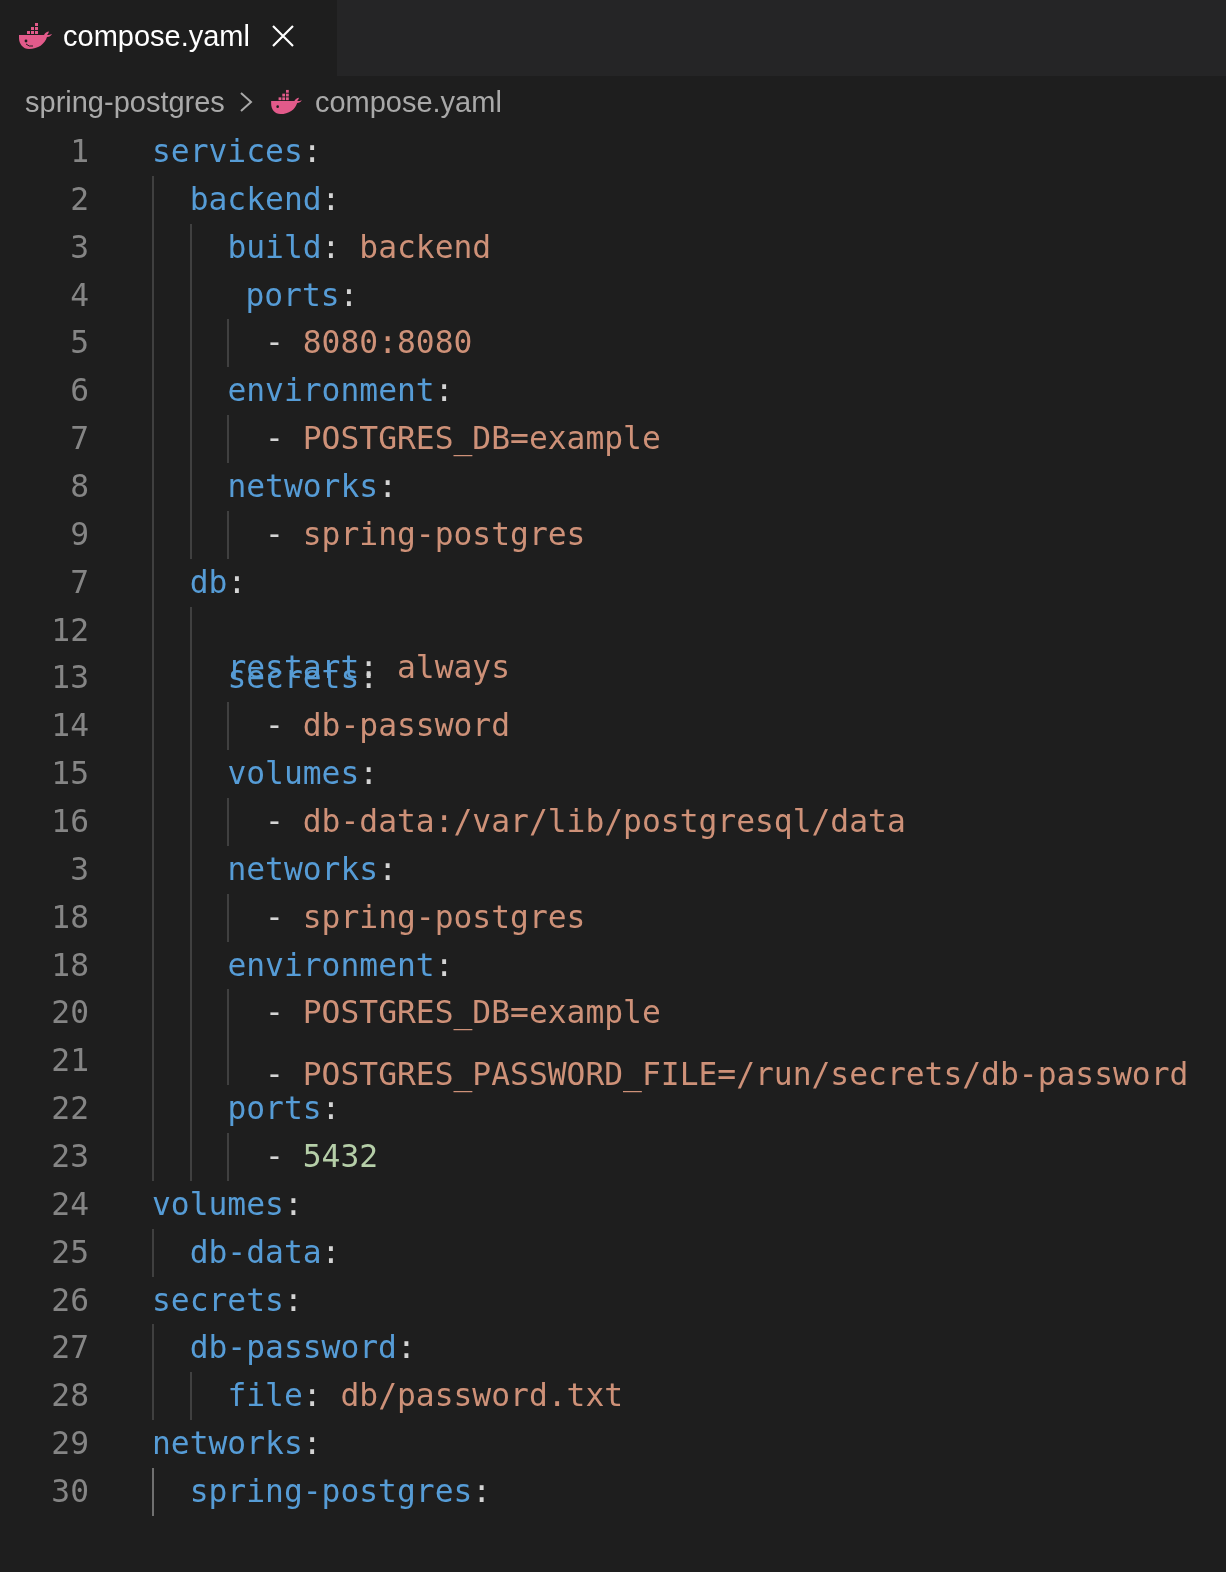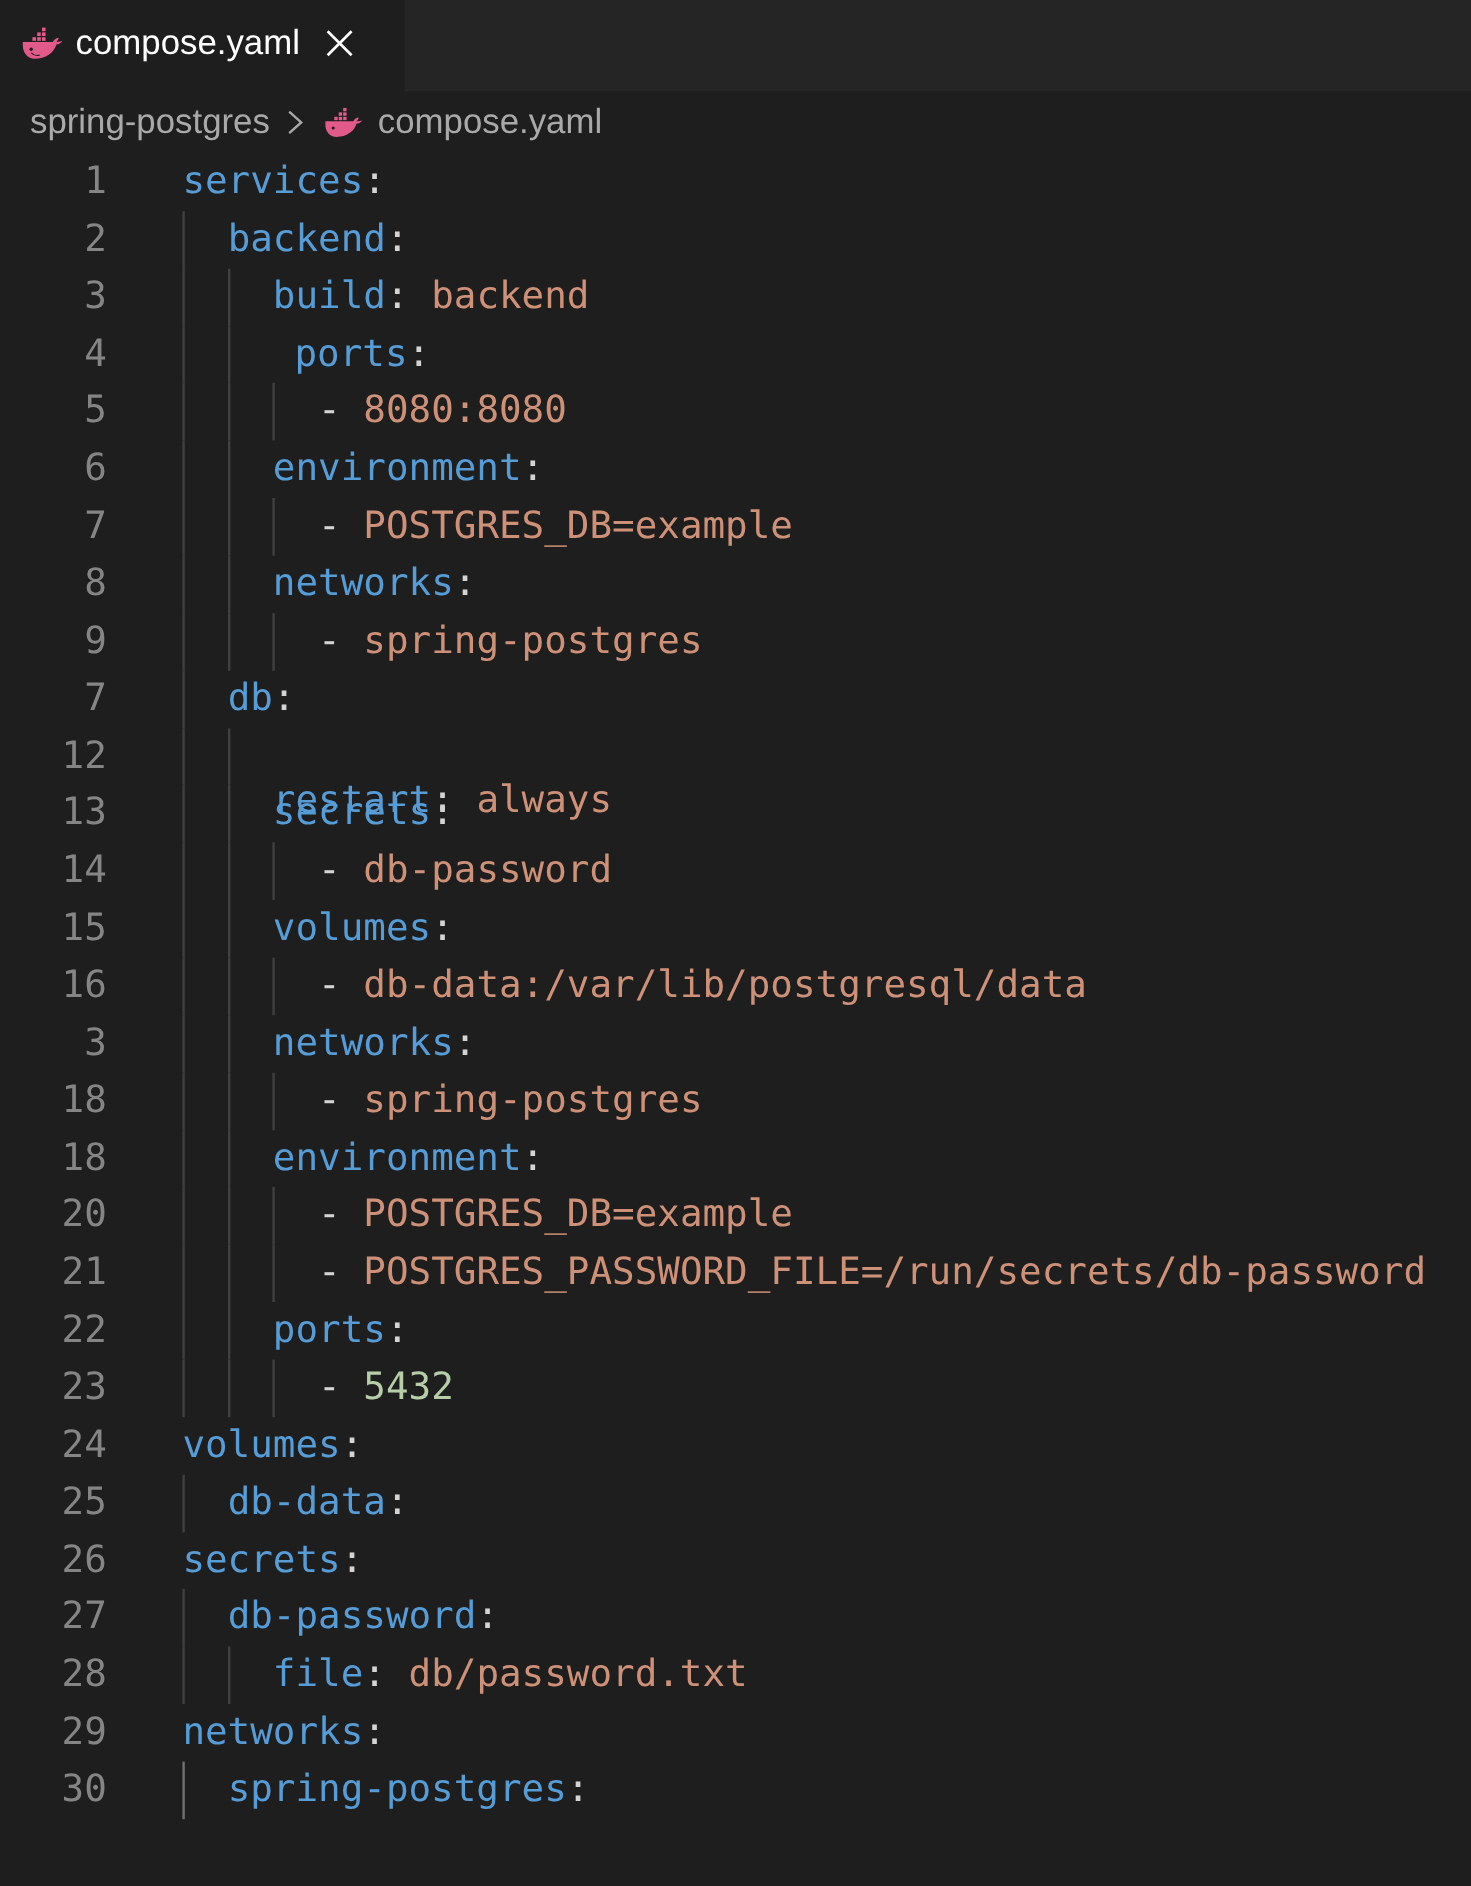--- a/index.html
+++ b/index.html
@@ -183,21 +183,21 @@
       <div class="line"><span class="ln">7</span><span class="guide" style="left: 152px;"></span><span class="code" style="left: 189.7px;"><span class="k">db</span><span class="p">:</span></span></div>
       <div class="line"><span class="ln">12</span><span class="guide" style="left: 152px;"></span><span class="guide" style="left: 189.7px;"></span><span class="code" style="left: 227.4px; margin-top: 37px;"><span class="k">restart</span><span class="p">: </span><span class="s">always</span></span></div>
       <div class="line"><span class="ln">13</span><span class="guide" style="left: 152px;"></span><span class="guide" style="left: 189.7px;"></span><span class="code" style="left: 227.4px;"><span class="k">secrets</span><span class="p">:</span></span></div>
       <div class="line"><span class="ln">14</span><span class="guide" style="left: 152px;"></span><span class="guide" style="left: 189.7px;"></span><span class="guide" style="left: 227.4px;"></span><span class="code" style="left: 265.1px;"><span class="p">- </span><span class="s">db-password</span></span></div>
       <div class="line"><span class="ln">15</span><span class="guide" style="left: 152px;"></span><span class="guide" style="left: 189.7px;"></span><span class="code" style="left: 227.4px;"><span class="k">volumes</span><span class="p">:</span></span></div>
       <div class="line"><span class="ln">16</span><span class="guide" style="left: 152px;"></span><span class="guide" style="left: 189.7px;"></span><span class="guide" style="left: 227.4px;"></span><span class="code" style="left: 265.1px;"><span class="p">- </span><span class="s">db-data:/var/lib/postgresql/data</span></span></div>
       <div class="line"><span class="ln">3</span><span class="guide" style="left: 152px;"></span><span class="guide" style="left: 189.7px;"></span><span class="code" style="left: 227.4px;"><span class="k">networks</span><span class="p">:</span></span></div>
       <div class="line"><span class="ln">18</span><span class="guide" style="left: 152px;"></span><span class="guide" style="left: 189.7px;"></span><span class="guide" style="left: 227.4px;"></span><span class="code" style="left: 265.1px;"><span class="p">- </span><span class="s">spring-postgres</span></span></div>
       <div class="line"><span class="ln">18</span><span class="guide" style="left: 152px;"></span><span class="guide" style="left: 189.7px;"></span><span class="code" style="left: 227.4px;"><span class="k">environment</span><span class="p">:</span></span></div>
       <div class="line"><span class="ln">20</span><span class="guide" style="left: 152px;"></span><span class="guide" style="left: 189.7px;"></span><span class="guide" style="left: 227.4px;"></span><span class="code" style="left: 265.1px;"><span class="p">- </span><span class="s">POSTGRES_DB=example</span></span></div>
-      <div class="line"><span class="ln">21</span><span class="guide" style="left: 152px;"></span><span class="guide" style="left: 189.7px;"></span><span class="guide" style="left: 227.4px;"></span><span class="code" style="left: 265.1px;"><span class="p">- </span><span class="s">POSTGRES_PASSWORD_FILE=/run/secrets/db-password</span></span></div>
+      <div class="line"><span class="ln">21</span><span class="guide" style="left: 152px;"></span><span class="guide" style="left: 189.7px;"></span><span class="guide" style="left: 227.4px;"></span><span class="code" style="left: 265.1px; margin-top: 14px;"><span class="p">- </span><span class="s">POSTGRES_PASSWORD_FILE=/run/secrets/db-password</span></span></div>
       <div class="line"><span class="ln">22</span><span class="guide" style="left: 152px;"></span><span class="guide" style="left: 189.7px;"></span><span class="code" style="left: 227.4px;"><span class="k">ports</span><span class="p">:</span></span></div>
       <div class="line"><span class="ln">23</span><span class="guide" style="left: 152px;"></span><span class="guide" style="left: 189.7px;"></span><span class="guide" style="left: 227.4px;"></span><span class="code" style="left: 265.1px;"><span class="p">- </span><span class="n">5432</span></span></div>
       <div class="line"><span class="ln">24</span><span class="code" style="left: 152px;"><span class="k">volumes</span><span class="p">:</span></span></div>
       <div class="line"><span class="ln">25</span><span class="guide" style="left: 152px;"></span><span class="code" style="left: 189.7px;"><span class="k">db-data</span><span class="p">:</span></span></div>
       <div class="line"><span class="ln">26</span><span class="code" style="left: 152px;"><span class="k">secrets</span><span class="p">:</span></span></div>
       <div class="line"><span class="ln">27</span><span class="guide" style="left: 152px;"></span><span class="code" style="left: 189.7px;"><span class="k">db-password</span><span class="p">:</span></span></div>
       <div class="line"><span class="ln">28</span><span class="guide" style="left: 152px;"></span><span class="guide" style="left: 189.7px;"></span><span class="code" style="left: 227.4px;"><span class="k">file</span><span class="p">: </span><span class="s">db/password.txt</span></span></div>
       <div class="line"><span class="ln">29</span><span class="code" style="left: 152px;"><span class="k">networks</span><span class="p">:</span></span></div>
       <div class="line"><span class="ln">30</span><span class="guide active" style="left: 152px;"></span><span class="code" style="left: 189.7px;"><span class="k">spring-postgres</span><span class="p">:</span></span></div>
     </div>

